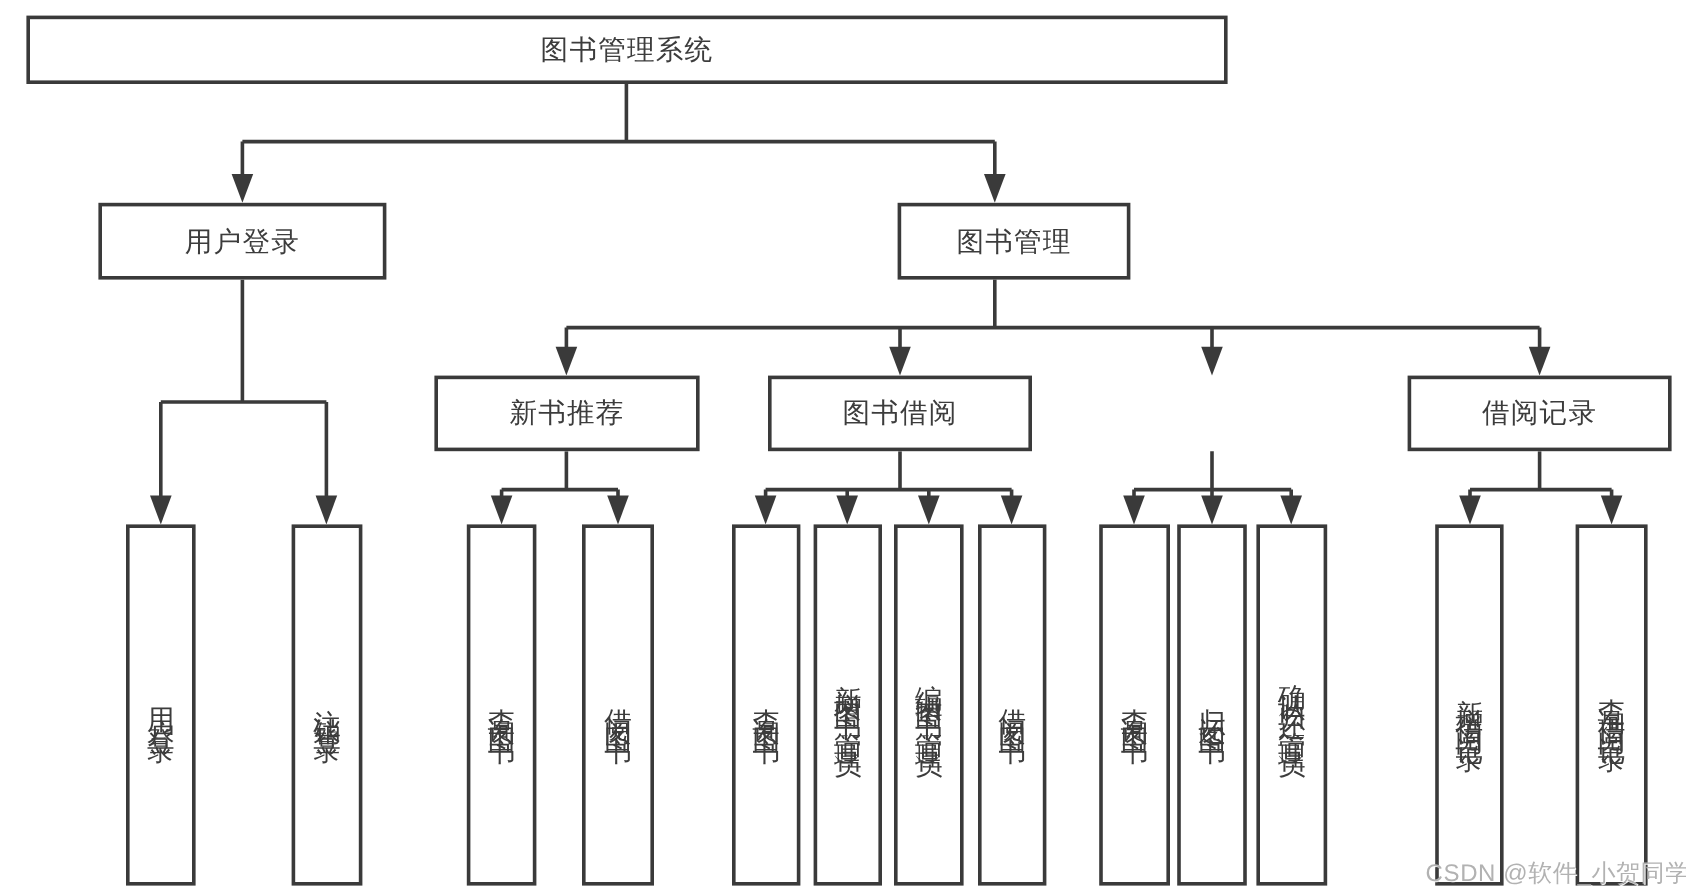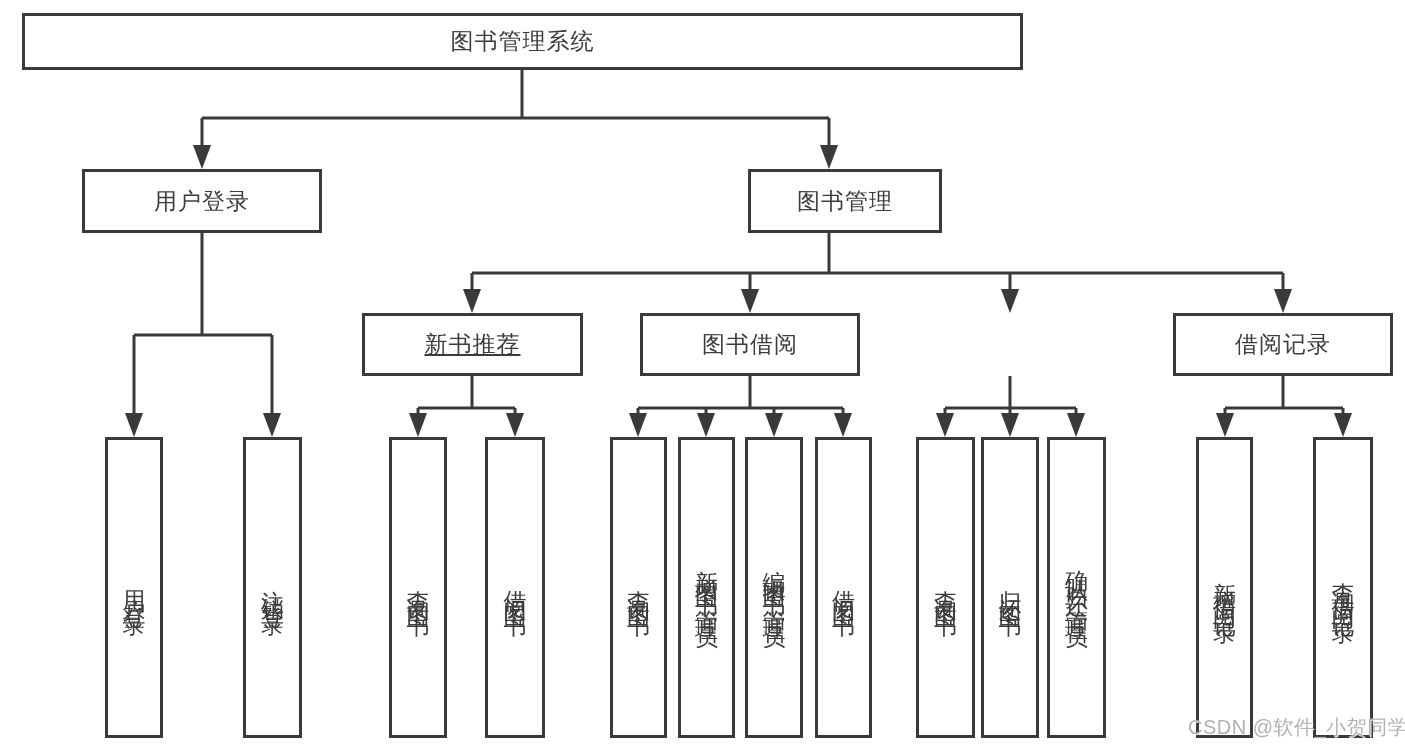--- a/index.html
+++ b/index.html
@@ -104,21 +104,21 @@
     <span>图书管理系统</span>
   </div>
 
   <div class="box" style="left:82px; top:169px; width:240px; height:64px;">
     <span>用户登录</span>
   </div>
   <div class="box" style="left:712px; top:169px; width:194px; height:64px;margin-left:36px;">
     <span>图书管理</span>
   </div>
 
-  <div class="box" style="left:362px; top:313px; width:221px; height:63px;text-decoration:underline;">
+  <div class="box" style="left:362px; top:313px; width:221px; height:63px;">
     <span>新书推荐</span>
   </div>
   <div class="box" style="left:640px; top:313px; width:220px; height:63px;">
     <span>图书借阅</span>
   </div>
   <div class="box" style="left:1173px; top:313px; width:220px; height:63px;">
     <span>借阅记录</span>
   </div>
 
   <div class="leaf" style="left:105px; width:58px;">

